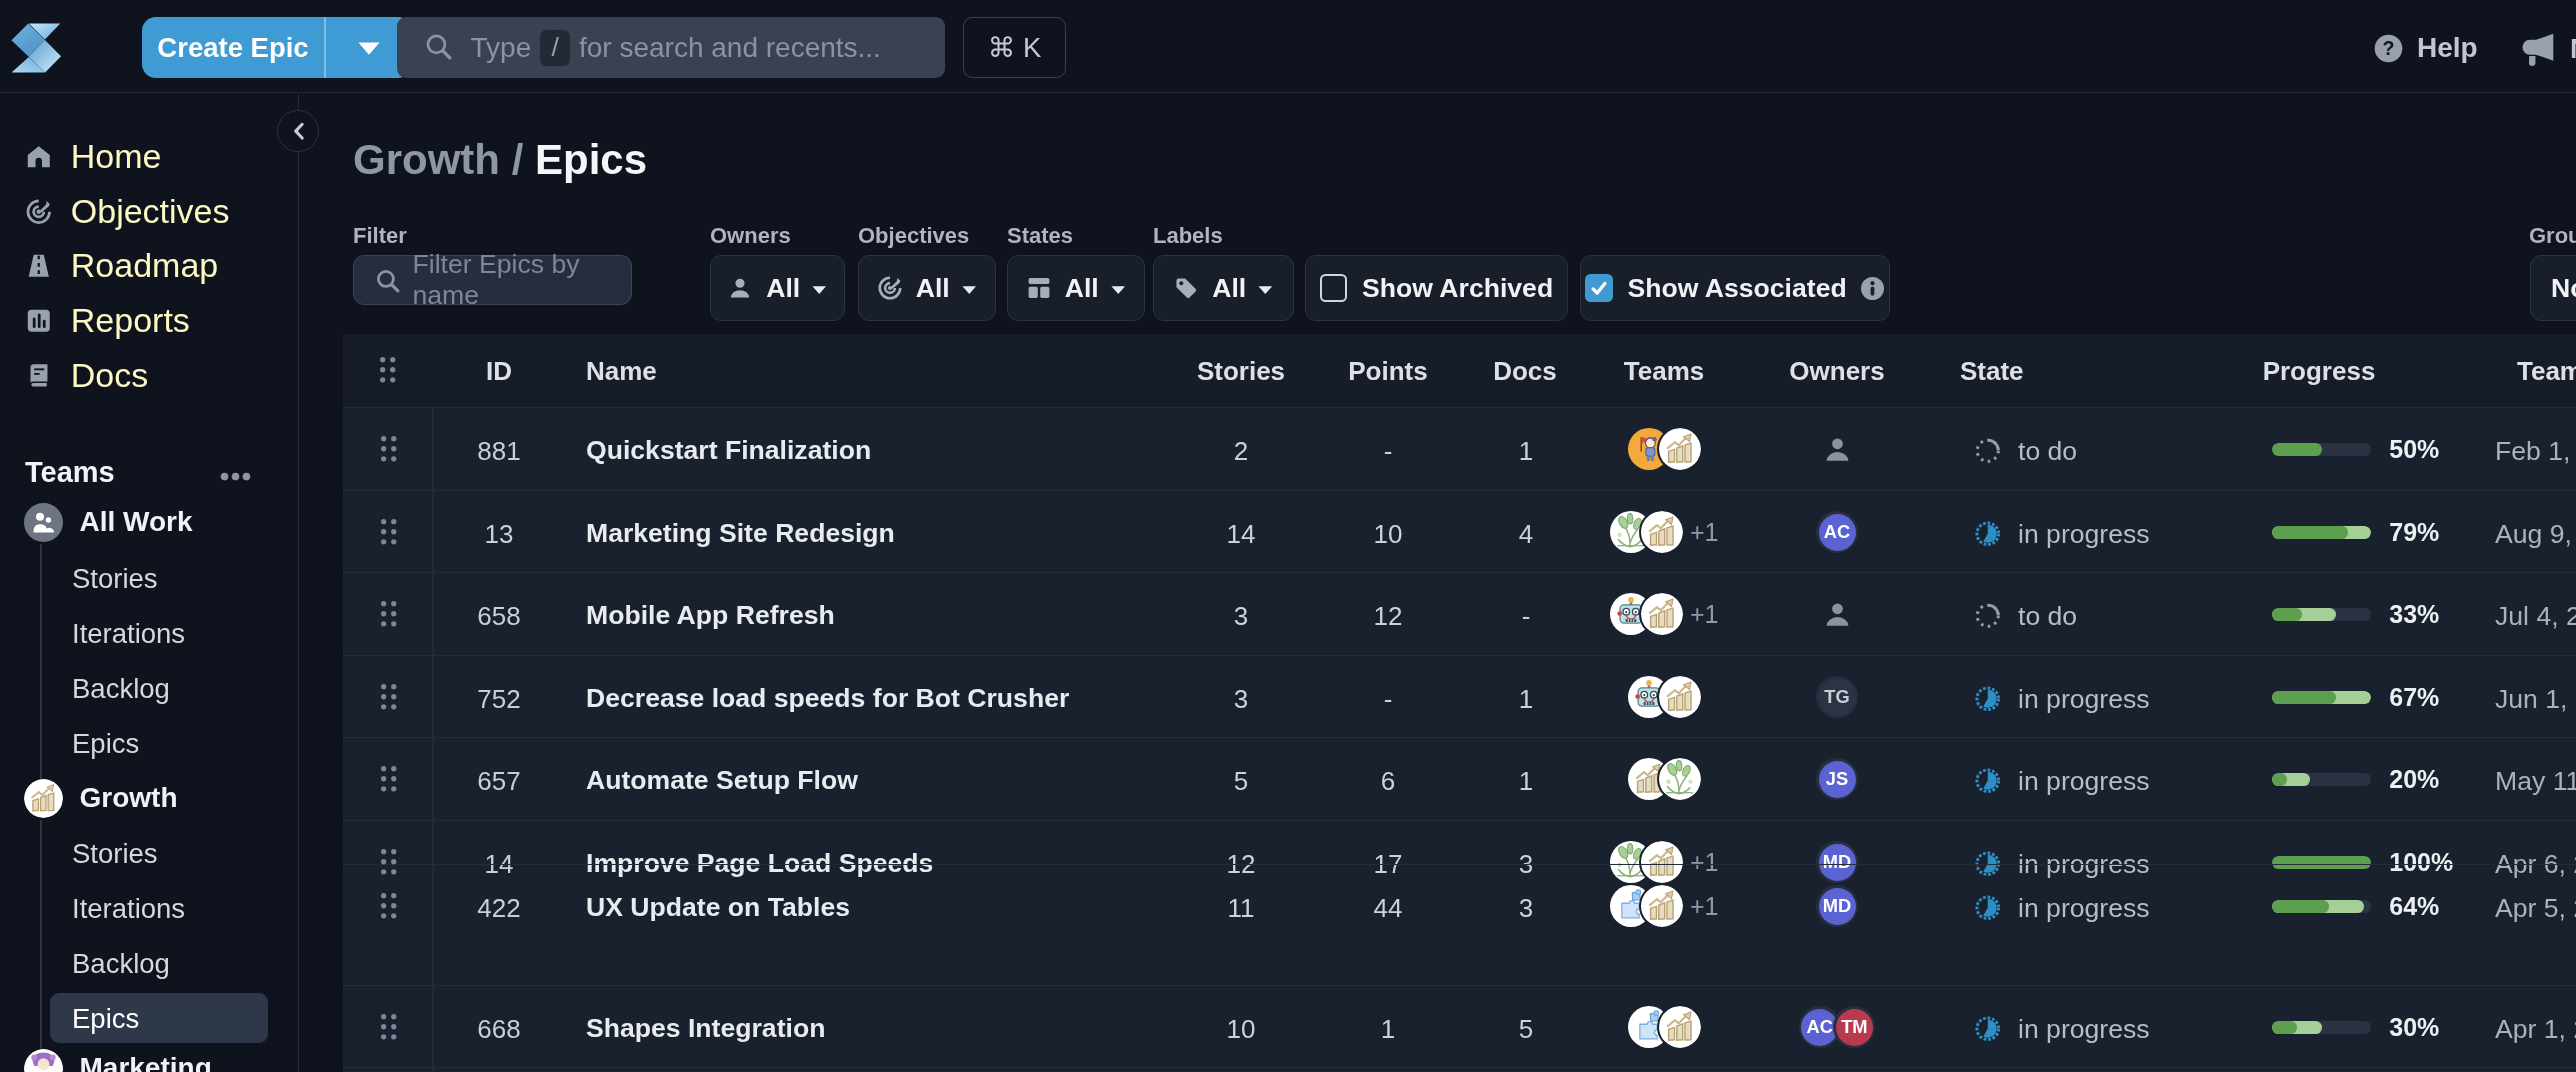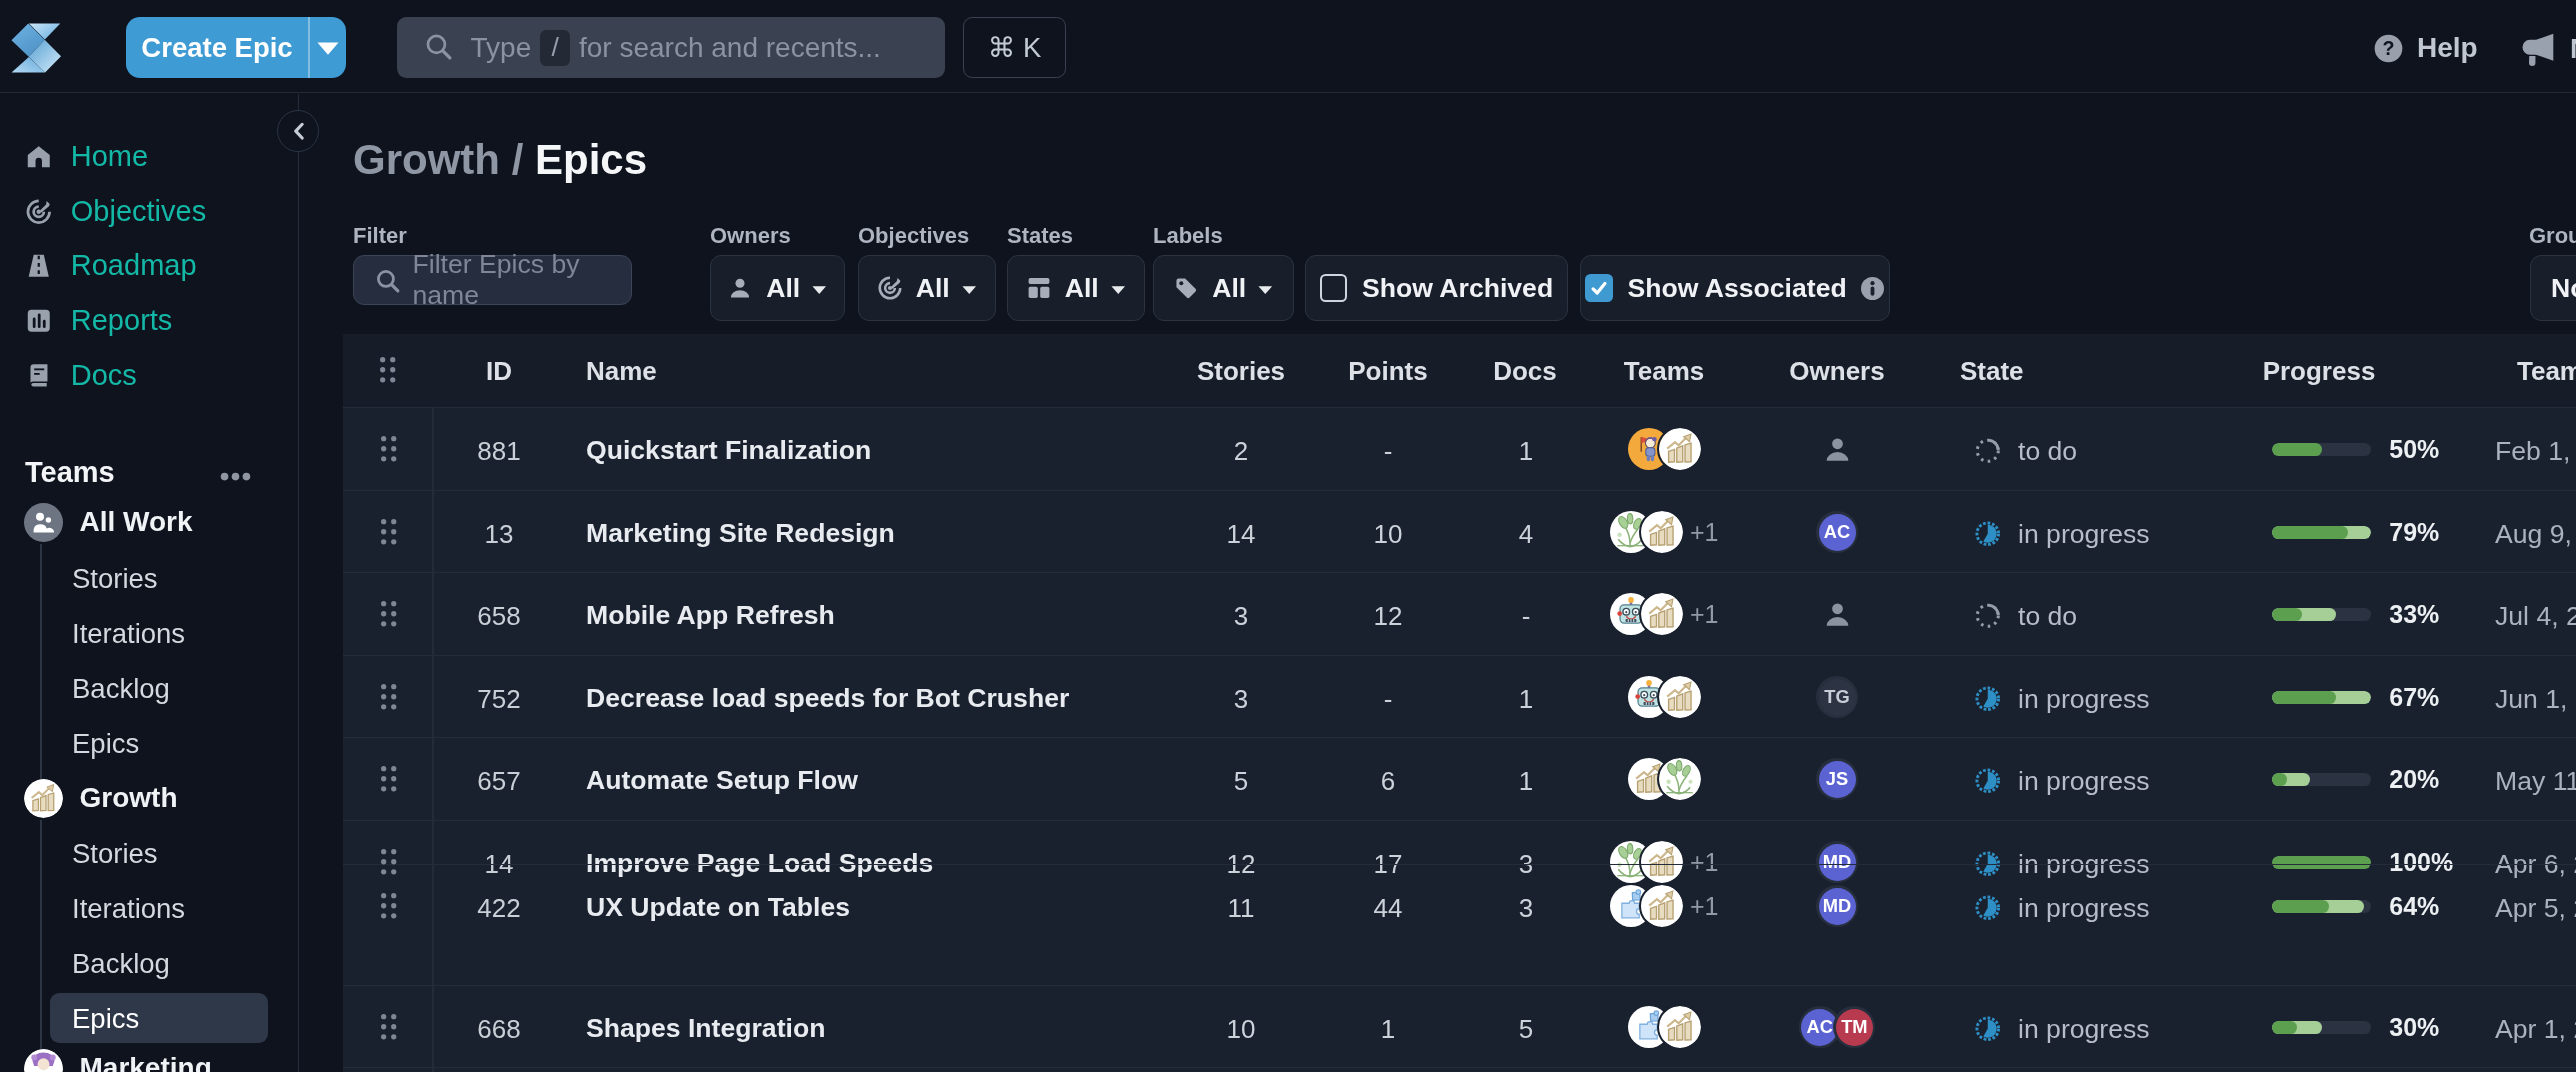--- a/index.html
+++ b/index.html
@@ -1,33 +1,33 @@
 <!DOCTYPE html>
 <html style="font-size:14.7px"><head><meta charset="utf-8"><style>
 *{margin:0;padding:0;box-sizing:border-box}
 html,body{width:2576px;height:1073px;overflow:hidden}
 body{background:#0e131e;font-family:"Liberation Sans",sans-serif;position:relative}
 
 #topbar{position:absolute;left:0;top:0;width:2576px;height:93px;background:#0e131e;border-bottom:1.8px solid #222a38}
 #logo{position:absolute;left:11px;top:23px}
-#cbtn{position:absolute;left:126px;top:17.4px;width:220px;height:61px;border-radius:14px;background:#3e9bd3;display:flex;align-items:center}
+#cbtn{position:absolute;left:142px;top:17.4px;width:270px;height:61px;border-radius:14px;background:#3e9bd3;display:flex;align-items:center}
 #cbtn .lbl{width:182px;text-align:center;color:#fff;font-size:27.5px;font-weight:700}
 #cbtn .dv{width:1.8px;height:61px;background:rgba(255,255,255,.35)}
 #cbtn .car{flex:1;display:flex;justify-content:center}
 #sbox{position:absolute;left:397px;top:17.4px;width:548px;height:61px;border-radius:9.2px;background:#3a4150;display:flex;align-items:center;color:#8a93a2;font-size:28px}
 #sbox .mi{margin:3.7px 16.5px 0 26px}
 #sbox .key{display:inline-block;background:#232a36;border-radius:6.4px;padding:2.8px 11px;margin:0 9.2px;font-size:26.6px;color:#969eab}
 #ck{position:absolute;left:963px;top:17.4px;width:103px;height:61px;border:1.8px solid #3a4150;border-radius:9.2px;color:#c3cad4;font-size:27.5px;display:flex;align-items:center;justify-content:center}
 #help{position:absolute;left:2373px;top:32px;display:flex;align-items:center;gap:13px;color:#c0c7d1;font-size:28px;font-weight:700}
 #mega{position:absolute;left:2520px;top:30px;display:flex;align-items:center;gap:13px;color:#c0c7d1;font-size:28px;font-weight:700}
 
 #side{position:absolute;left:0;top:94px;width:299px;height:978px;border-right:1.8px solid #242c3b}
 .nav{position:absolute;left:25px;height:55px;display:flex;align-items:center;gap:18.3px}
 .nav .nico{width:27.5px;display:flex}
-.nav .ntxt{color:#14b8a6;font-size:29px}
+.nav .ntxt{color:#fef9c3;font-size:34px}
 .steams{position:absolute;left:25px;top:360px;height:37px;line-height:37px;color:#f2f4f7;font-size:29px;font-weight:700}
 .sdots{position:absolute;left:220px;top:374px}
 .tgroup{position:absolute;left:24px;height:44px;display:flex;align-items:center;gap:16.5px}
 .gav{width:39px;height:39px;border-radius:50%;display:flex;align-items:center;justify-content:center;overflow:hidden}
 .gtxt{color:#f0f3f6;font-size:28px;font-weight:700}
 .connector{position:absolute;left:40px;width:1.8px;background:#2c3544}
 .sub{position:absolute;left:72px;height:33px;line-height:33px;color:#d5d9df;font-size:27.5px}
 .subhl{position:absolute;left:50px;top:899px;width:218px;height:50px;border-radius:9.2px;background:#2f3849}
 .subw{color:#fff}
 #collapse{position:absolute;left:277px;top:110px;width:42px;height:42px;border-radius:50%;background:#0e131e;border:1.8px solid #2b3444;display:flex;align-items:center;justify-content:center;z-index:5}

